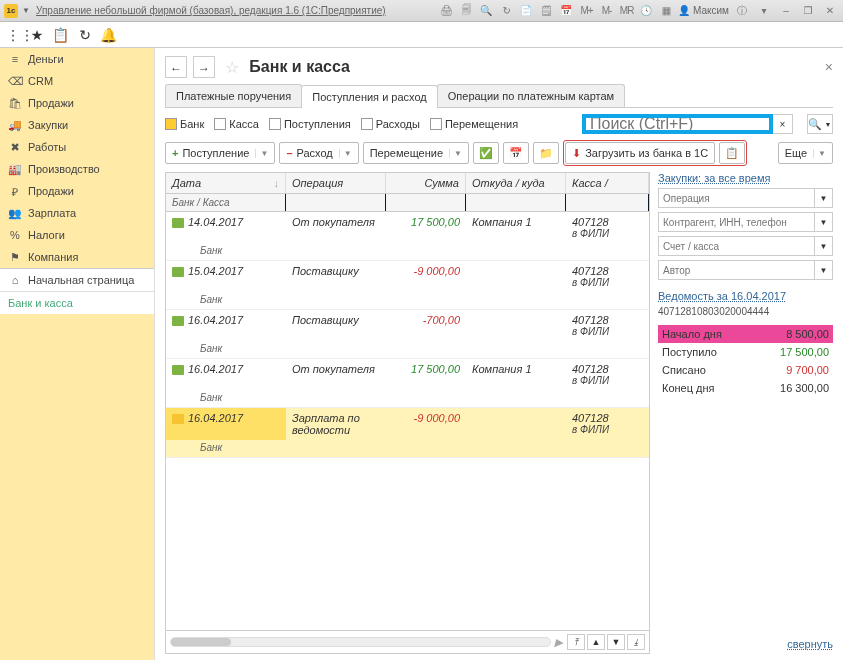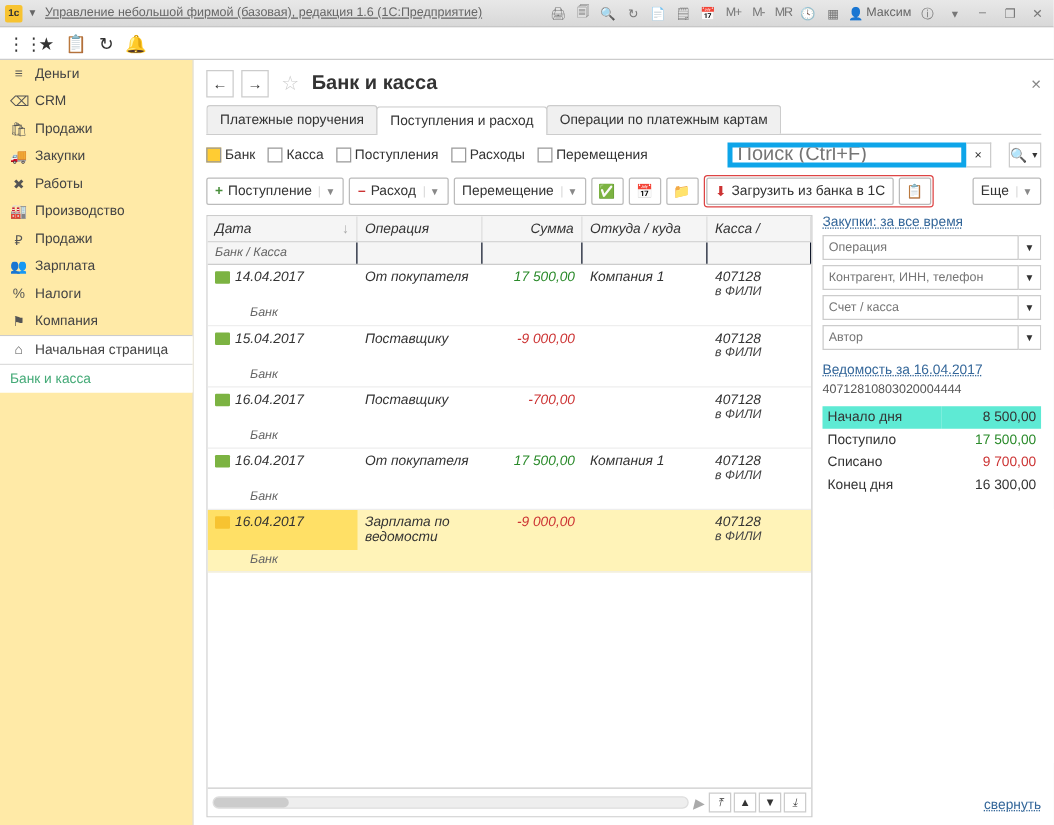--- a/index.html
+++ b/index.html
@@ -90,21 +90,21 @@
 
 .side { width: 175px; display: flex; flex-direction: column; gap: 4px; font-size: 11px; }
 .side .period { color: #369; text-decoration: underline dotted; }
 .side .sel-row { display: flex; }
 .side .sel-row input { flex: 1; height: 20px; border: 1px solid #ccc; padding: 0 4px; font-size: 10px; color: #aaa; }
 .side .sel-row .dd { width: 18px; height: 20px; border: 1px solid #ccc; border-left: none; display: flex; align-items: center; justify-content: center; font-size: 8px; }
 .side .vh { color: #369; text-decoration: underline dotted; margin-top: 6px; }
 .side .accnum { font-size: 10px; color: #555; margin-bottom: 4px; }
 .side table { width: 100%; border-collapse: collapse; font-size: 11px; }
 .side table td { padding: 3px 4px; }
-.side table tr.start { background: #5eead4; }
+.side table tr.start { background: #ec4899; }
 .side table td.r { text-align: right; }
 .side .collapse { margin-top: auto; text-align: right; color: #369; text-decoration: underline dotted; padding: 4px 0; }
 </style>
 </head>
 <body>
 
 <div class="titlebar">
   <span class="logo">1c</span>
   <span class="dd">▼</span>
   <span class="title">Управление небольшой фирмой (базовая), редакция 1.6  (1С:Предприятие)</span>

